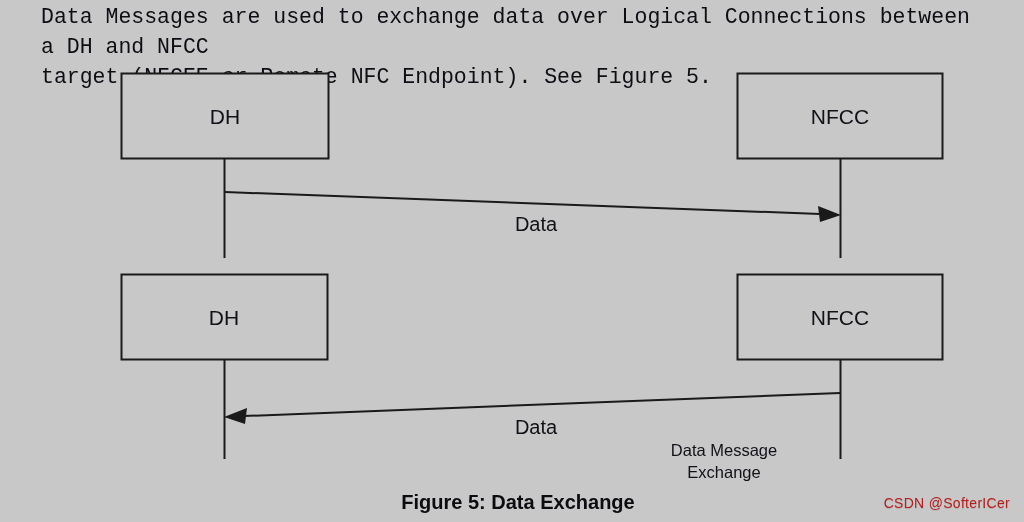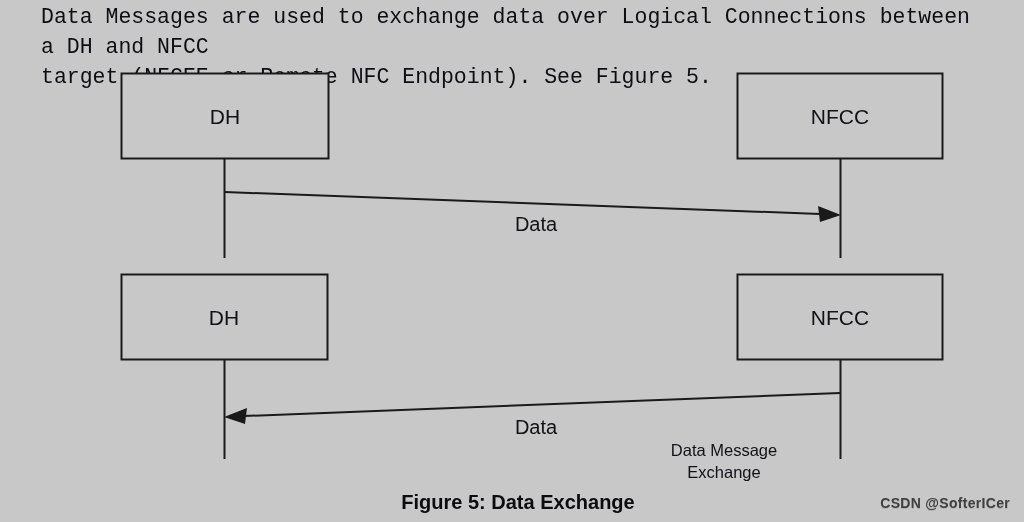--- a/index.html
+++ b/index.html
@@ -69,25 +69,24 @@
     margin-left: 6px;
   }
 
   
   #watermark {
     position: absolute;
     right: 14px;
     top: 495px;
     font-family: "Liberation Sans", "DejaVu Sans", sans-serif;
     font-size: 14px;
-    color: #404040;
+    color: #b91c1c;
     text-shadow: 0 1px 0 #b4b4b4;
     letter-spacing: 0.3px;
     user-select: none;
-    font-weight: bold;
   }
 </style>
 </head>
 <body>
 
 <div id="page">
 
   <div id="intro">Data Messages are used to exchange data over Logical Connections between a DH and NFCC
 target (NFCEE or Remote NFC Endpoint). See Figure 5.</div>
 

